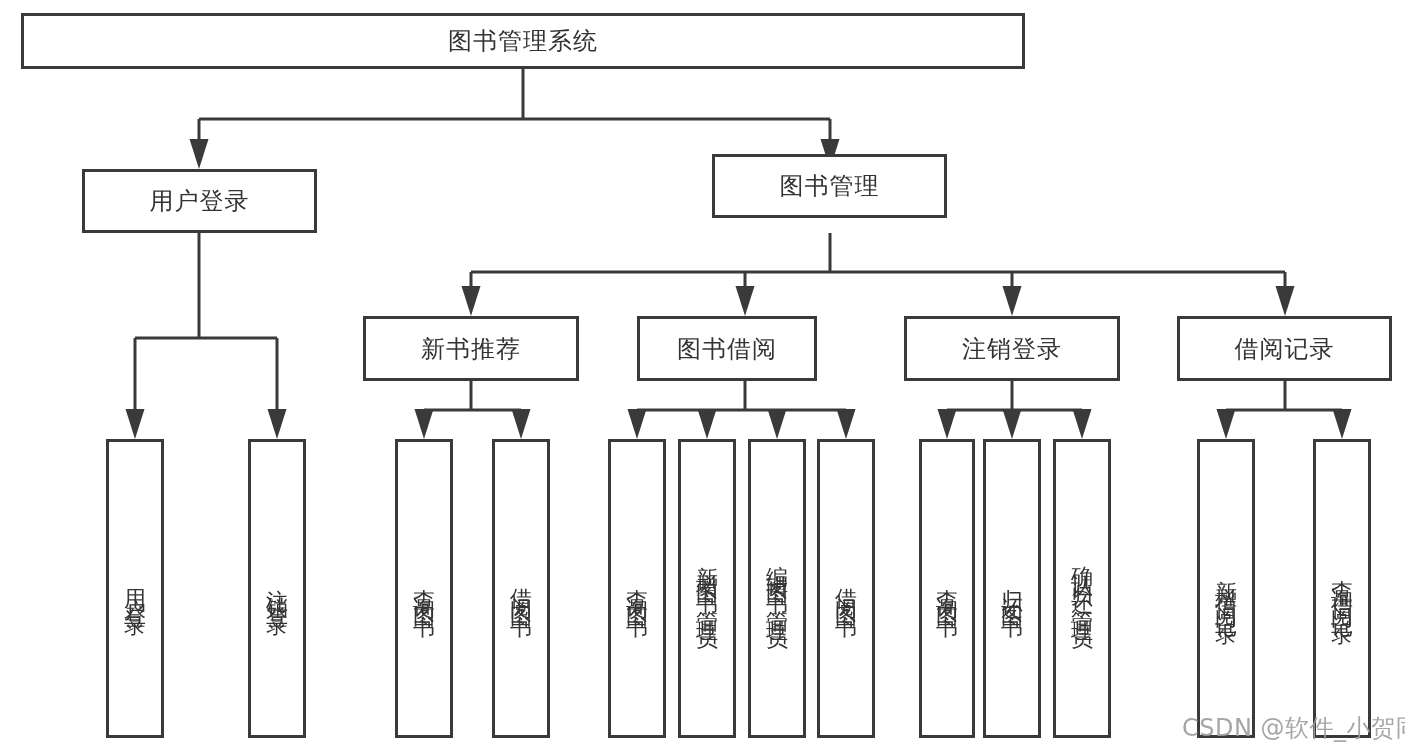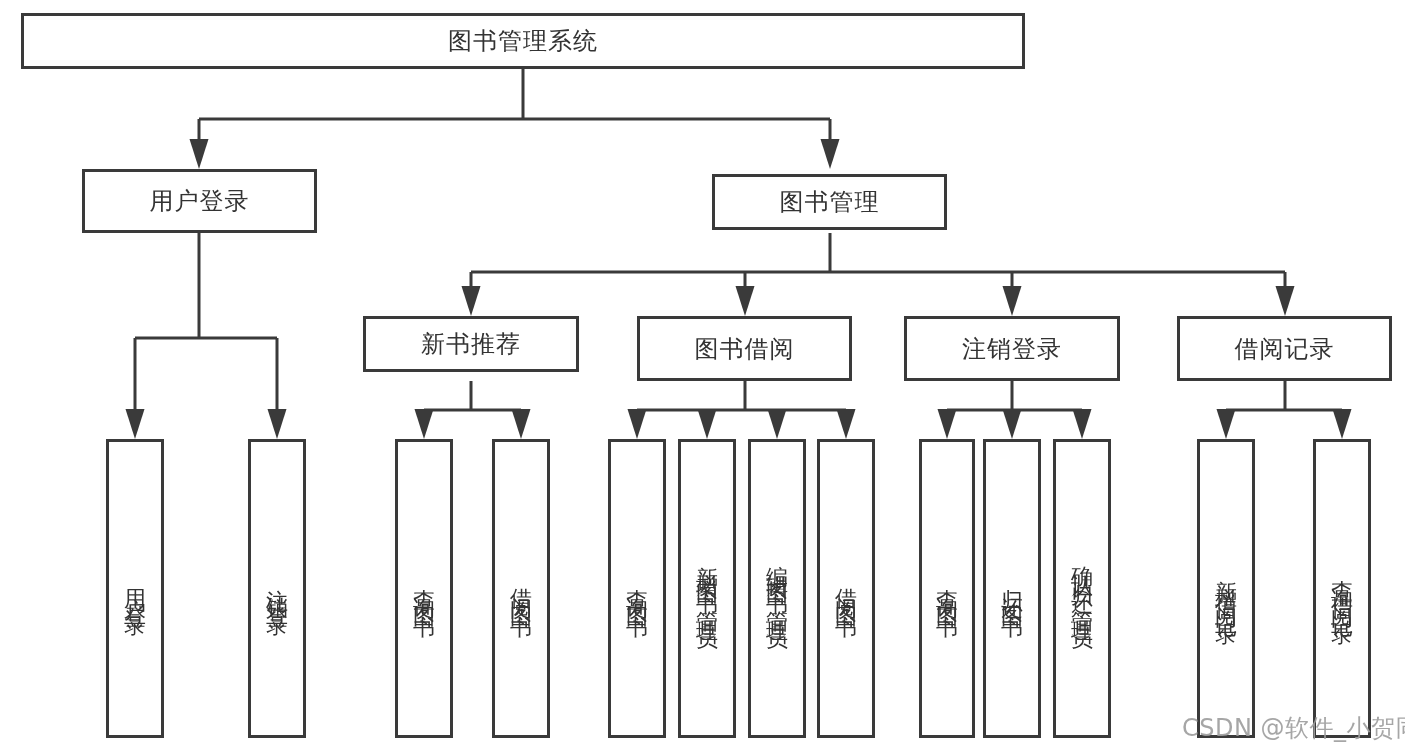--- a/index.html
+++ b/index.html
@@ -67,28 +67,28 @@
     </g>
   </svg>
 
   <div class="node h" style="left:21px;top:13px;width:1004px;height:56px">
     <span>图书管理系统</span>
   </div>
 
   <div class="node h" style="left:82px;top:169px;width:235px;height:64px">
     <span>用户登录</span>
   </div>
-  <div class="node h" style="left:712px;top:174px;width:235px;height:56px">
+  <div class="node h" style="left:712px;top:154px;width:235px;height:64px">
     <span>图书管理</span>
   </div>
 
-  <div class="node h" style="left:363px;top:316px;width:216px;height:56px">
+  <div class="node h" style="left:363px;top:316px;width:216px;height:65px">
     <span>新书推荐</span>
   </div>
-  <div class="node h" style="left:637px;top:316px;width:215px;height:65px">
+  <div class="node h" style="left:637px;top:316px;width:180px;height:65px">
     <span>图书借阅</span>
   </div>
   <div class="node h" style="left:904px;top:316px;width:216px;height:65px">
     <span>注销登录</span>
   </div>
   <div class="node h" style="left:1177px;top:316px;width:215px;height:65px">
     <span>借阅记录</span>
   </div>
 
   <div class="node v" style="left:106px;top:439px;width:58px;height:299px">

